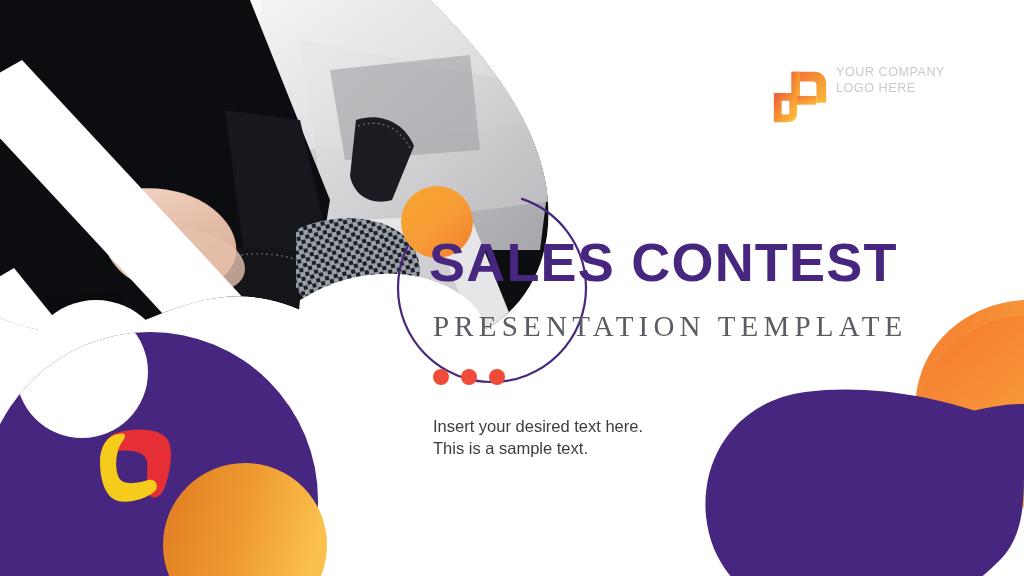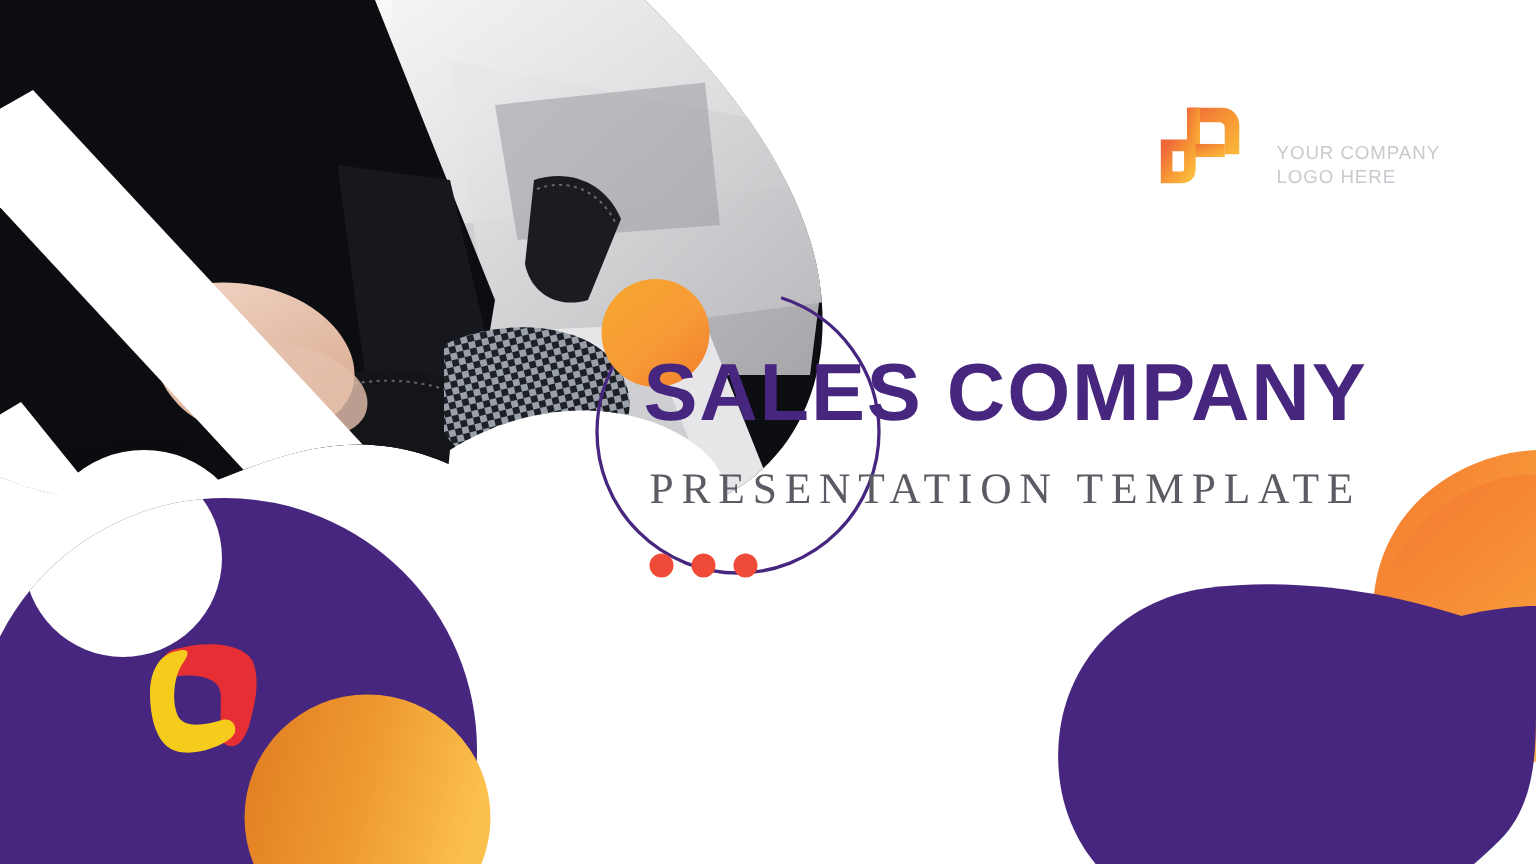--- a/index.html
+++ b/index.html
@@ -26,22 +26,22 @@
     height: 576px;
     pointer-events: none;
   }
 
   
   .logo-block {
     position: absolute;
     left: 770px;
     top: 64px;
     display: flex;
-    align-items: flex-end;
-    gap: 19px;
+    align-items: flex-start;
+    gap: 4px;
   }
   .logo-mark {
     width: 62px;
     height: 62px;
     display: block;
   }
   .logo-text {
     font-size: 12.5px;
     line-height: 16px;
     letter-spacing: 0.6px;
@@ -276,22 +276,24 @@
           <stop offset="0%" stop-color="#f0683a"></stop>
           <stop offset="100%" stop-color="#fbbb3c"></stop>
         </linearGradient>
       </defs>
     </svg>
     <div class="logo-text">YOUR COMPANY
 LOGO HERE</div>
   </div>
 
   <div class="title-block">
-    <h1 class="slide-title">SALES COMPANY</h1>
+    <h1 class="slide-title">SALES CONTEST</h1>
     <h2 class="slide-subtitle">PRESENTATION TEMPLATE</h2>
     <div class="dot-row">
       <span class="dot"></span>
       <span class="dot"></span>
       <span class="dot"></span>
     </div>
+    <p class="body-text">Insert your desired text here.
+This is a sample text.</p>
   </div>
 
 </div>
 
 </body></html>

